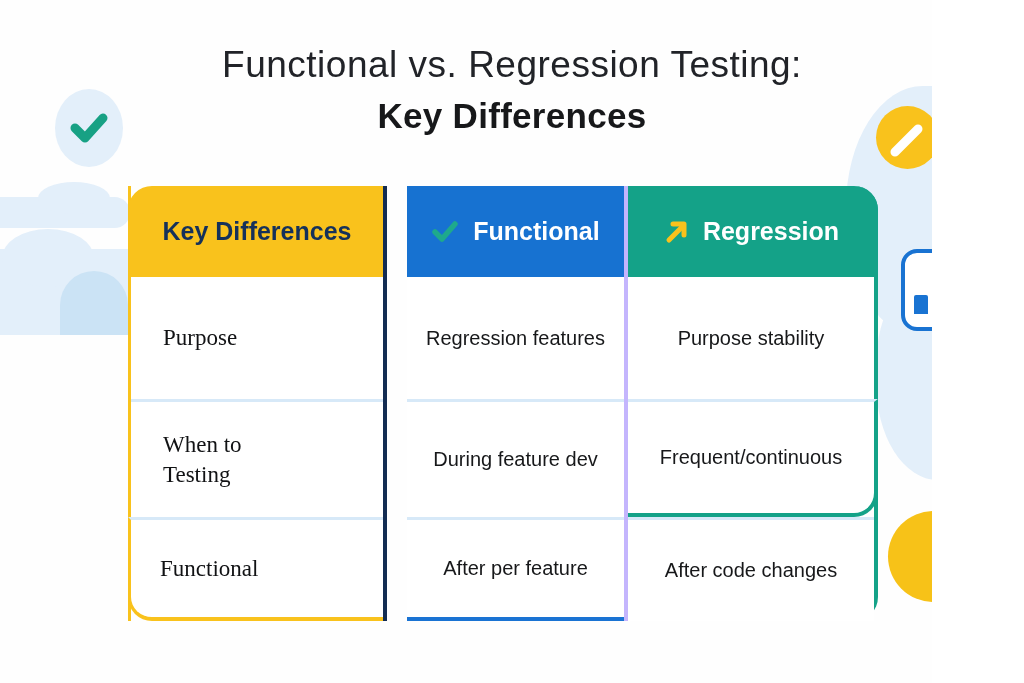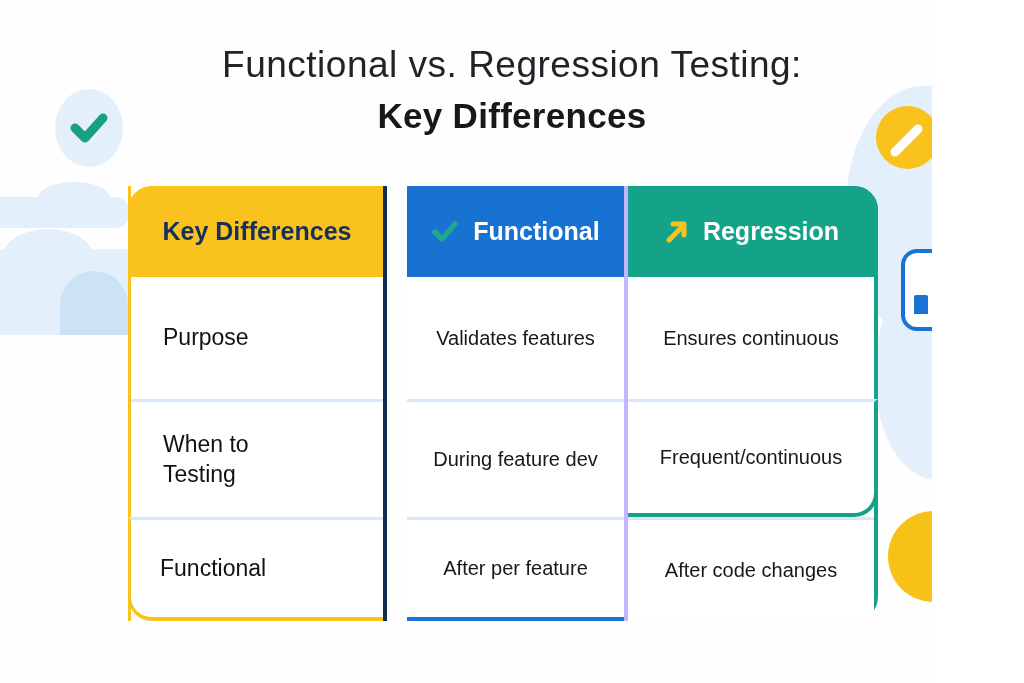--- a/index.html
+++ b/index.html
@@ -51,21 +51,21 @@
 
   .hcell { display:flex; align-items:center; justify-content:center; gap:14px;
     font-size:25px; font-weight:700; }
   .h1 { background:#f9c21c; color:#15315a; border-top-left-radius:24px; margin-left:-3px; padding-left:3px; }
   .h2 { background:#1772d1; color:#ffffff; }
   .h3 { background:#14a288; color:#ffffff; border-top-right-radius:24px; margin-right:-4px; padding-right:4px; }
 
   .cell { background:#ffffff; display:flex; align-items:center; }
   .cell.center { justify-content:center; text-align:center; font-size:20px; color:#17181a; padding:0 10px; }
   .cell.rlabel { padding-left:32px; font-size:23px; font-weight:500; color:#111214; line-height:1.28; }
-  .cell.rlabel span { max-width:150px; display:inline-block; }
+  .cell.rlabel span { max-width:150px; display:inline-block;font-family:Liberation Serif, serif; }
   .rowline { border-top:3px solid #d7e9f8; }
 
   .c1-last { border-bottom:4px solid #f9c21c; border-bottom-left-radius:24px; margin-left:-3px;
     border-left:3px solid #f9c21c; padding-left:29px !important; }
   .c2-last { border-bottom:4px solid #1a73d3; }
   .c3-last { border-bottom:4px solid #14a288; border-bottom-right-radius:24px; margin-right:-4px;
     border-right:4px solid #14a288; }
 
   .hicon { display:inline-flex; }
 </style>
@@ -126,42 +126,42 @@
     <div class="col col2">
       <div class="hcell h2">
         <span class="hicon">
           <svg width="28" height="24" viewBox="0 0 28 24">
             <path d="M4 12 L11 19 L24 4" fill="none" stroke="#1ea98c" stroke-width="5.5" stroke-linecap="round" stroke-linejoin="round"></path>
           </svg>
         </span>
         <span>Functional</span>
       </div>
       <div class="cell center">
-        <span>Validates features</span>
+        <span>Regression features</span>
       </div>
       <div class="cell center rowline">
         <span>During feature dev</span>
       </div>
       <div class="cell center rowline c2-last">
         <span>After per feature</span>
       </div>
     </div>
 
     <div class="col col3">
       <div class="hcell h3">
         <span class="hicon">
           <svg width="26" height="26" viewBox="0 0 26 26">
             <path d="M6 21 L19 8" fill="none" stroke="#f9c21c" stroke-width="5" stroke-linecap="round"></path>
             <path d="M10 5 L21 5 L21 16" fill="none" stroke="#f9c21c" stroke-width="5" stroke-linecap="round" stroke-linejoin="round"></path>
           </svg>
         </span>
         <span>Regression</span>
       </div>
       <div class="cell center">
-        <span>Ensures continuous</span>
+        <span>Purpose stability</span>
       </div>
       <div class="cell center rowline c3-last">
         <span>Frequent/continuous</span>
       </div>
       <div class="cell center rowline">
         <span>After code changes</span>
       </div>
     </div>
 
   </div>

